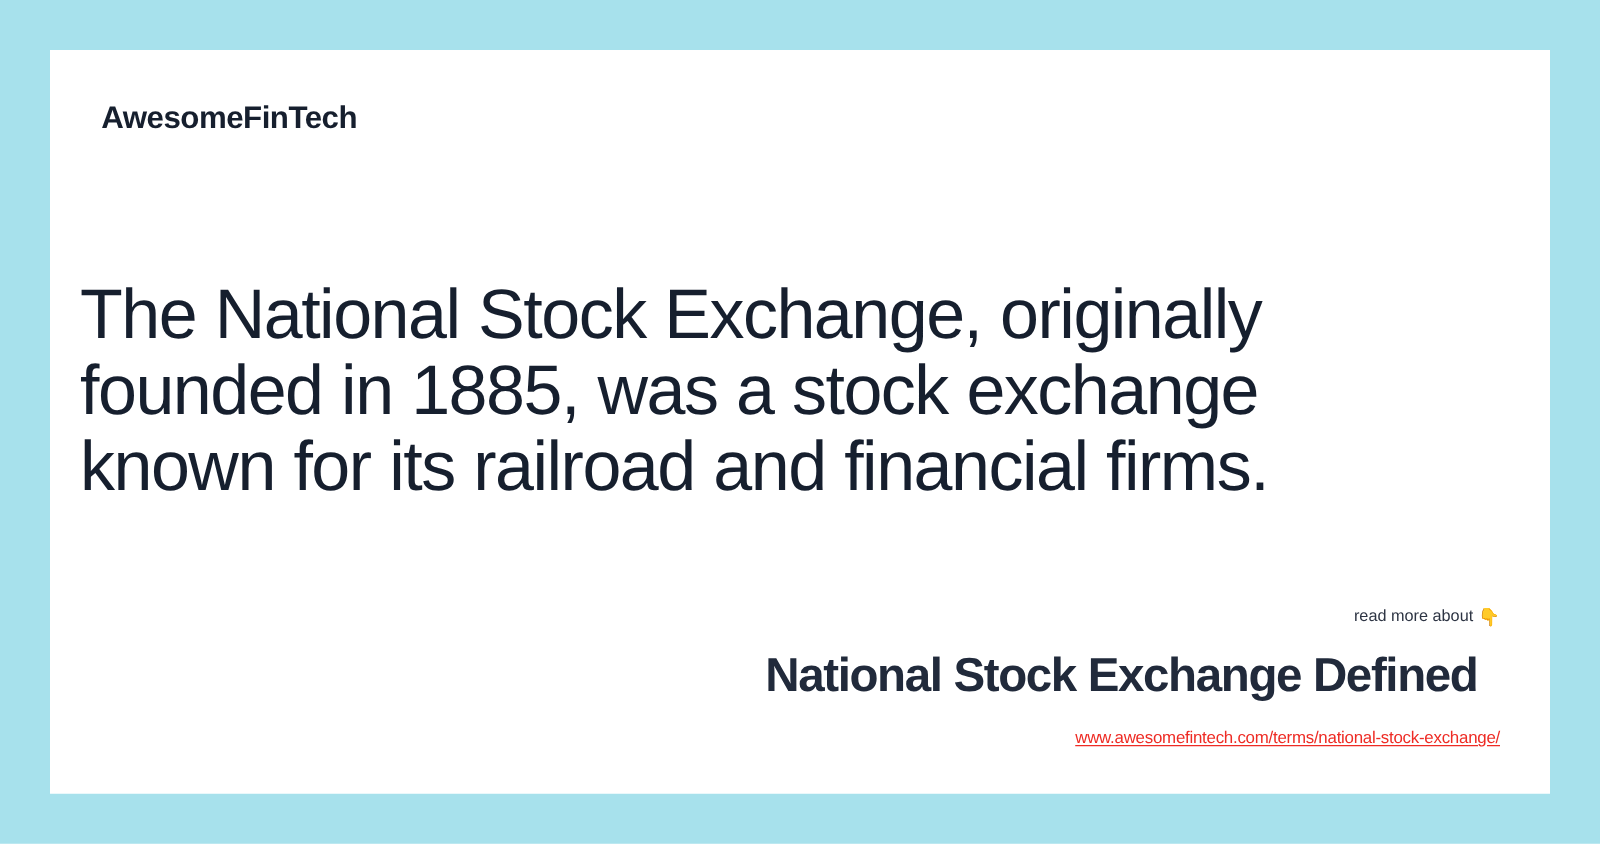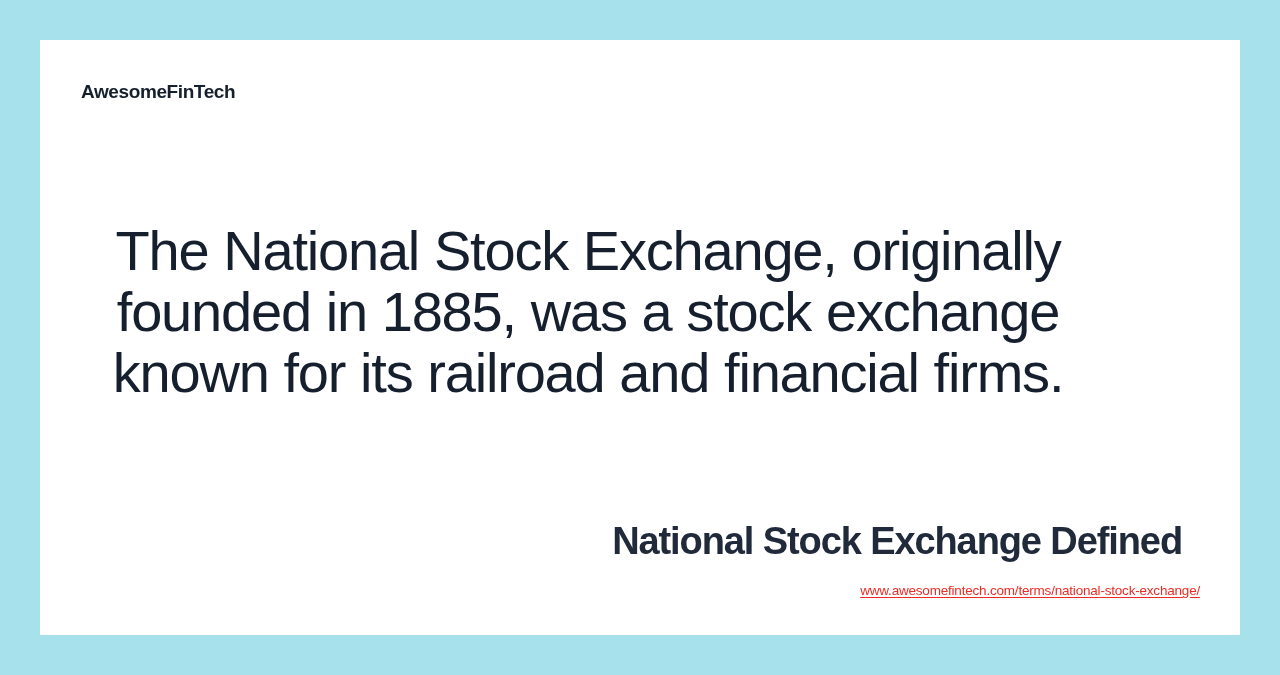--- a/index.html
+++ b/index.html
@@ -24,35 +24,34 @@
     height: 595px;
     background: #ffffff;
     box-sizing: border-box;
   }
 
   
   #brand-logo {
     position: absolute;
     left: 41px;
     top: 42px;
-    font-size: 19px;
+    font-size: 25px;
     font-weight: 700;
     letter-spacing: -0.4px;
     color: #161f2e;
     line-height: 1;
     white-space: nowrap;
   }
 
   
   #quote-block {
     position: absolute;
-    left: 48px;
+    left: 24px;
     top: 180px;
     width: 1000px;
-    text-align: center;
   }
   #quote-text {
     margin: 0;
     font-size: 56px;
     line-height: 61px;
     font-weight: 400;
     letter-spacing: -1.2px;
     color: #161f2e;
     word-spacing: 0.5px;
   }
@@ -107,19 +106,20 @@
 
 <div id="share-card">
 
   <div id="brand-logo">AwesomeFinTech</div>
 
   <div id="quote-block">
     <p id="quote-text">The National Stock Exchange, originally founded in 1885, was a stock exchange known for its railroad and financial firms.</p>
   </div>
 
   <div id="footer-block">
+    <span id="read-more-row"><span>read more about</span><span id="read-more-icon">👇</span></span>
 
     <span id="term-title">National Stock Exchange Defined</span>
 
     <a id="term-url" href="#">www.awesomefintech.com/terms/national-stock-exchange/</a>
   </div>
 
 </div>
 
 </body></html>

